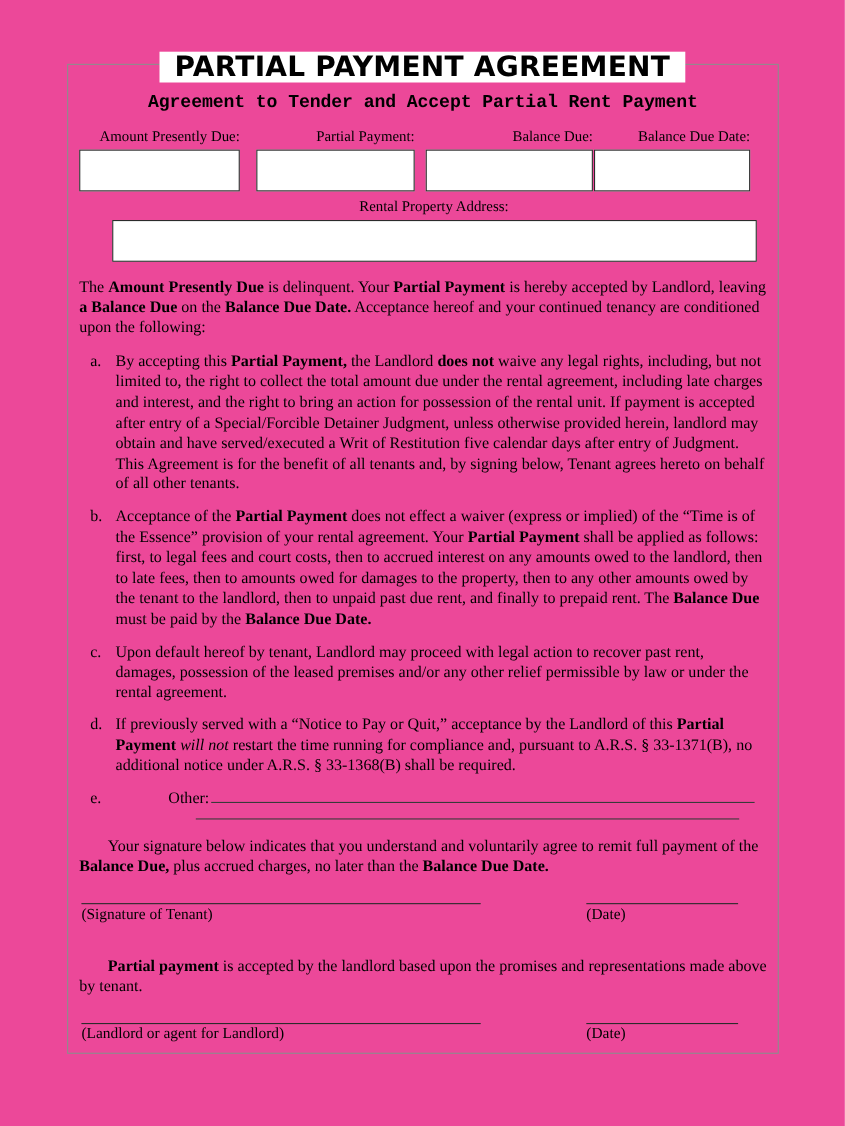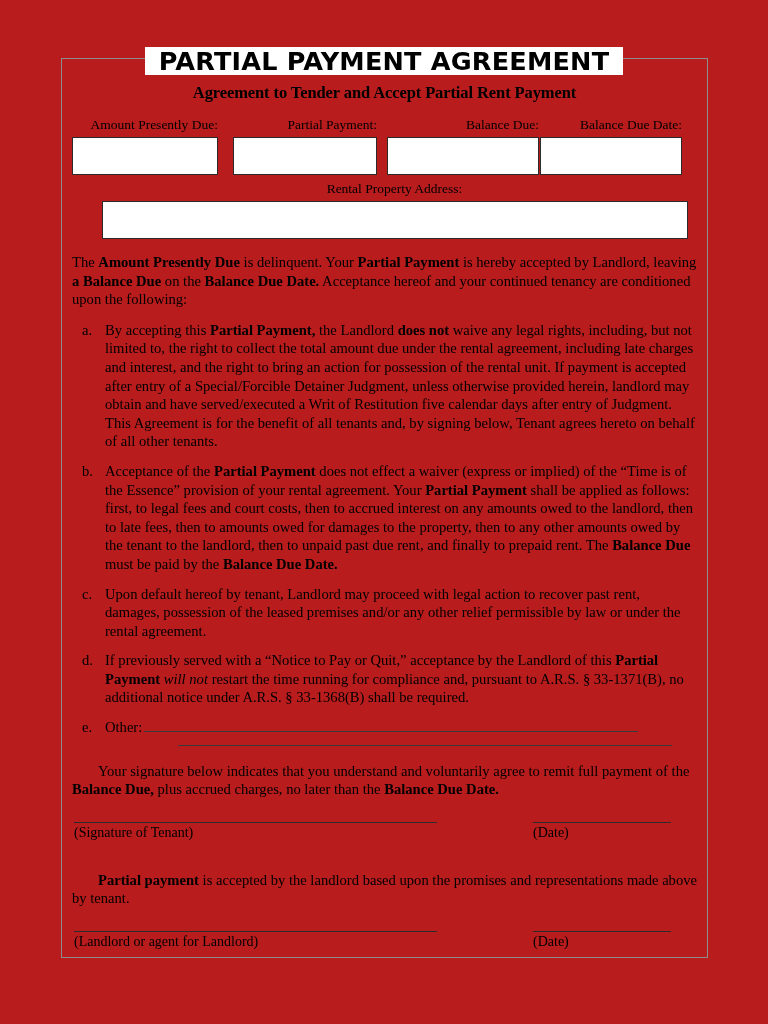--- a/index.html
+++ b/index.html
@@ -13,21 +13,21 @@
     height: 1024px;
     font-family: "Liberation Serif", "DejaVu Serif", serif;
     color: #000000;
     overflow: hidden;
   }
 
   .page {
     position: relative;
     width: 768px;
     height: 1024px;
-    background: #b91c1c;
+    background: #ec4899;
   }
 
   
   .frame {
     position: absolute;
     left: 61px;
     top: 58px;
     width: 647px;
     height: 900px;
     border: 1px solid #8d8d8d;
@@ -58,21 +58,21 @@
     position: absolute;
     left: 61px;
     top: 58px;
     width: 647px;
     height: 900px;
   }
 
   .subtitle {
     text-align: center;
     margin-top: 25px;
-    font-family: Liberation Serif, serif;
+    font-family: Liberation Mono, monospace;
     font-weight: bold;
     font-size: 16.5px;
     letter-spacing: -0.1px;
   }
 
   
   .field-row {
     position: relative;
     margin-top: 14px;
     height: 62px;
@@ -137,20 +137,21 @@
     position: absolute;
     left: 10px;
     top: 0;
     width: 16px;
     text-align: left;
     font-size: 14.6px;
   }
 
   .other-item .other-label {
     white-space: nowrap;
+    margin-left: 48px;
   }
   .rule-inline {
     display: inline-block;
     width: 494px;
     border-bottom: 1px solid #3a3a3a;
     height: 12px;
     vertical-align: baseline;
     margin-left: 2px;
   }
   .rule-second {

